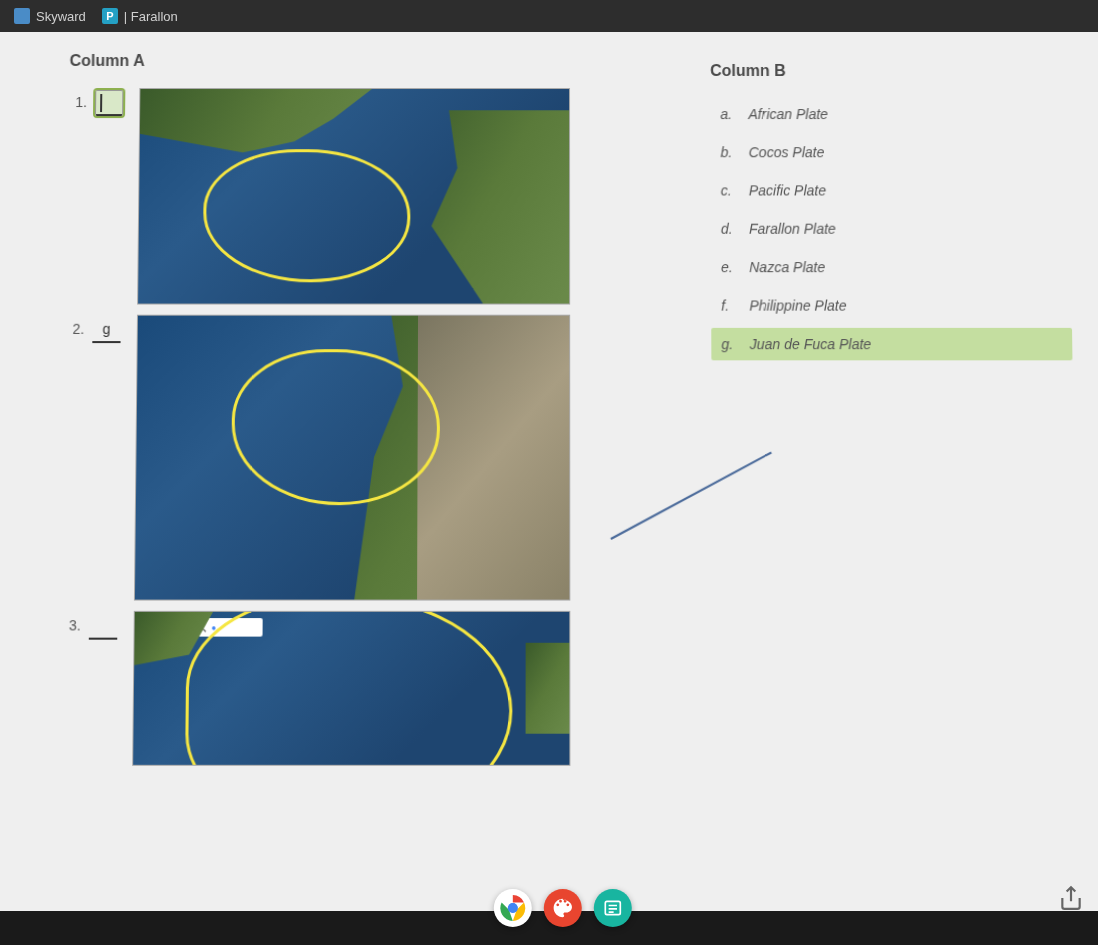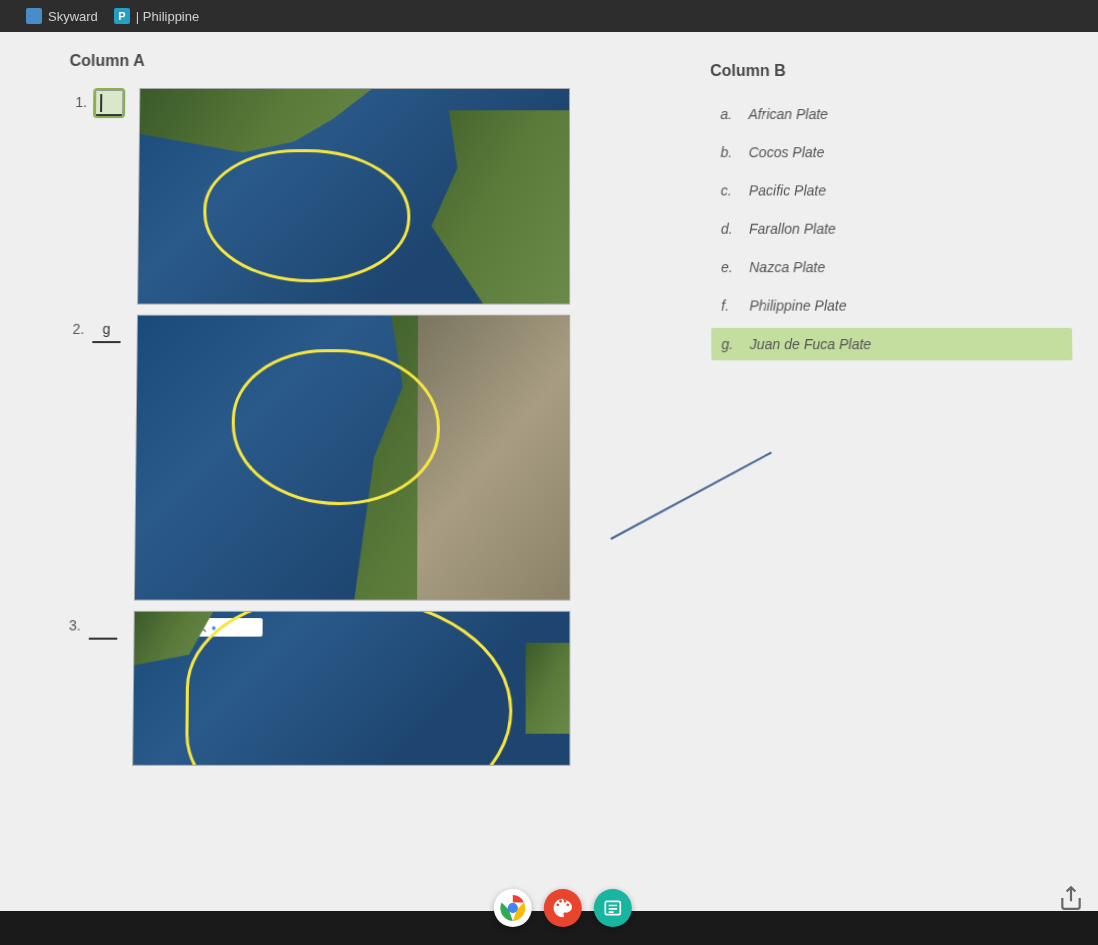--- a/index.html
+++ b/index.html
@@ -13,21 +13,21 @@
       width: 1098px;
       height: 945px;
       overflow: hidden;
       position: relative;
     }
     .browser-tabs {
       background: #2d2d2d;
       height: 32px;
       display: flex;
       align-items: center;
-      padding: 0 26px;
+      padding: 0 14px;
       gap: 16px;
     }
     .tab-item {
       display: flex;
       align-items: center;
       gap: 6px;
       color: #d0d0d0;
       font-size: 13px;
       font-weight: 500;
     }
@@ -247,21 +247,21 @@
 </head>
 <body>
 
 <div class="browser-tabs">
   <div class="tab-item">
     <span class="tab-icon skyward-icon"></span>
     <span>Skyward</span>
   </div>
   <div class="tab-item">
     <span class="tab-icon schoology-icon">P</span>
-    <span>| Philippine</span>
+    <span>| Farallon</span>
   </div>
 </div>
 
 <div class="content-page">
 
   <div class="column-a">
     <div class="col-header">Column A</div>
 
     <div class="question-row">
       <span class="q-num">1.</span>

